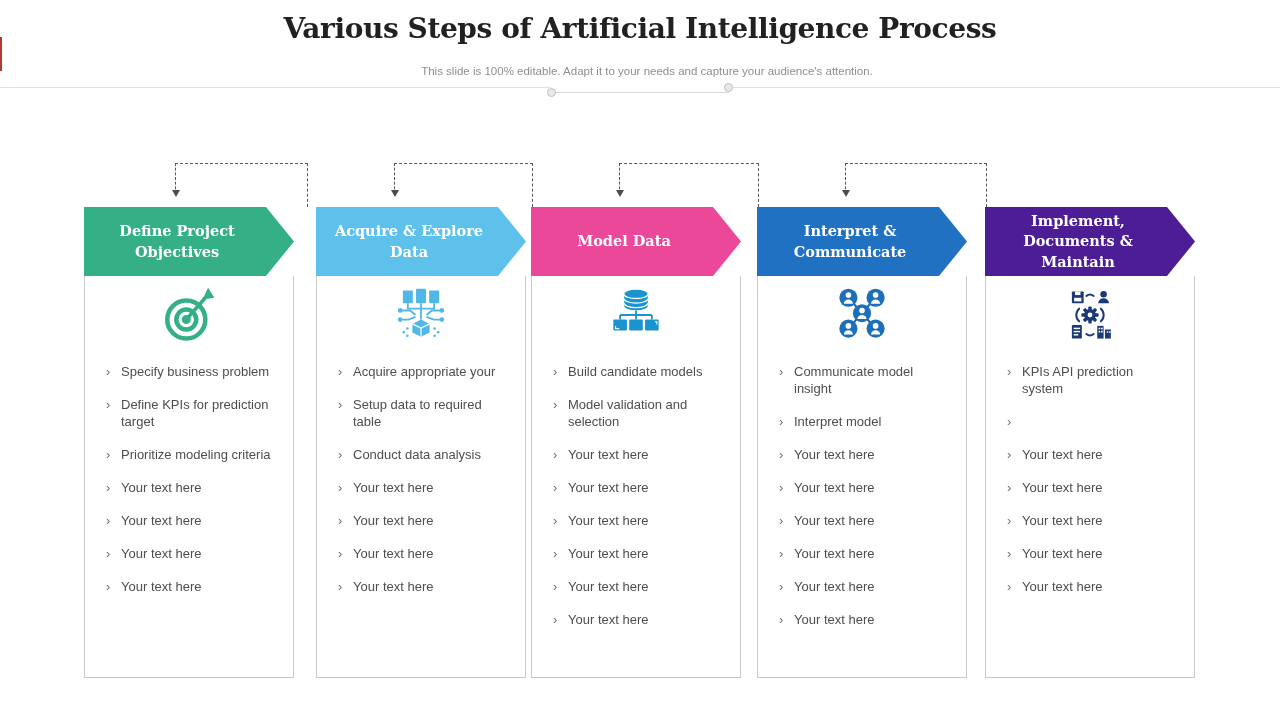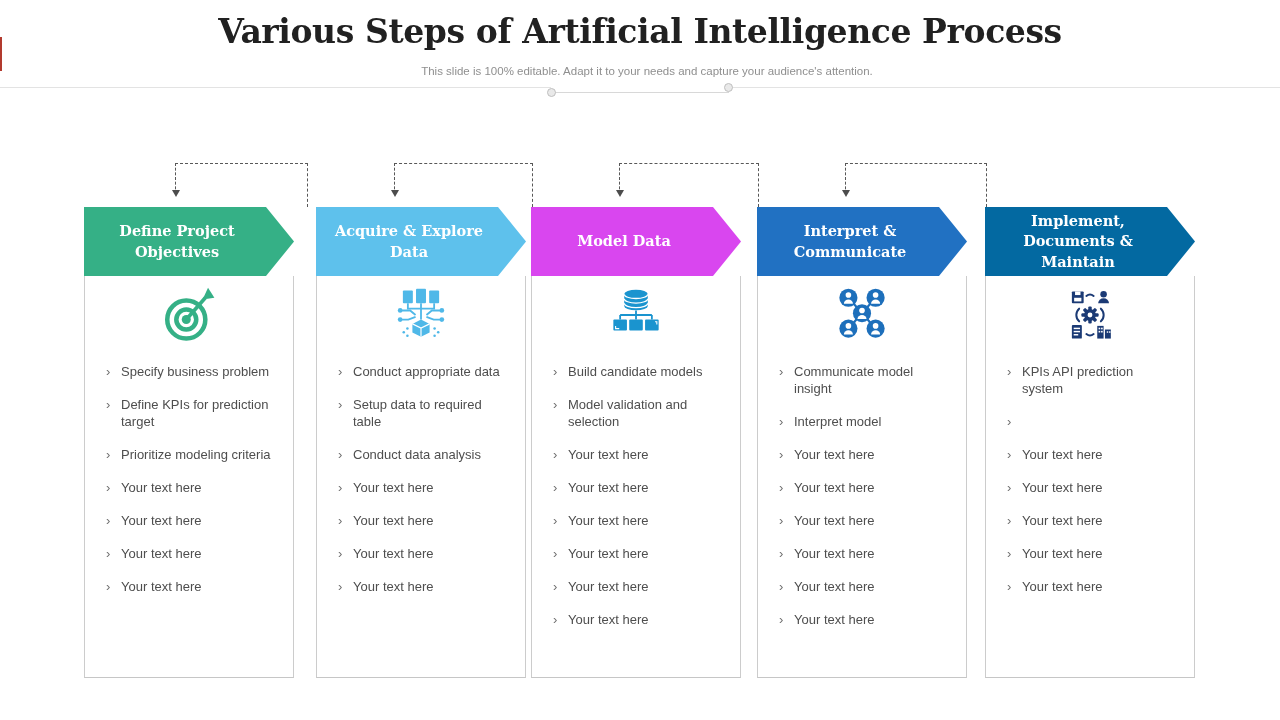--- a/index.html
+++ b/index.html
@@ -2,21 +2,21 @@
 <html><head>
 <meta charset="utf-8">
 <style>
   html,body{margin:0;padding:0;}
   body{width:1280px;height:720px;background:#ffffff;overflow:hidden;position:relative;
        font-family:"Liberation Sans", sans-serif;}
   .page{position:absolute;inset:0;}
 
   
   .title{position:absolute;top:12px;left:0;width:1280px;text-align:center;margin:0;
-         font-family:"DejaVu Serif", serif;font-weight:700;font-size:33px;color:#212121;
+         font-family:"DejaVu Serif", serif;font-weight:700;font-size:28px;color:#212121;
          letter-spacing:-0.4px;}
   .subtitle{position:absolute;top:65px;left:0;width:1280px;text-align:center;margin:0;
             font-size:11.5px;color:#8f8f8f;padding-left:7px;}
 
   
   .rule{position:absolute;height:0;border-top:1px solid #e3e3e3;}
   .rule-a{top:87px;left:0;width:551px;}
   .rule-b{top:92px;left:551px;width:178px;border-top-color:#d8d8d8;}
   .rule-c{top:87px;left:729px;width:551px;}
   .handle{position:absolute;width:9px;height:9px;border-radius:50%;
@@ -174,21 +174,21 @@
       <circle cx="47" cy="47" r="1.4"></circle>
               <circle cx="51" cy="51" r="1.4"></circle>
               <circle cx="47" cy="55" r="1.4"></circle>
     </g>
     <path d="M22.5 41.8 L32 46.5 L41.5 41.8 M32 46.5 V56" fill="none" stroke="#ffffff" stroke-width="1.3"></path>
   </svg>
 </div>
     <ul class="bullets">
           <li>
             <span class="marker">›</span>
-            <span class="b-text">Conduct appropriate data</span>
+            <span class="b-text">Acquire appropriate your</span>
           </li>
           <li>
             <span class="marker">›</span>
             <span class="b-text">Setup data to required table</span>
           </li>
           <li>
             <span class="marker">›</span>
             <span class="b-text">Conduct data analysis</span>
           </li>
           <li>
@@ -204,21 +204,21 @@
             <span class="b-text">Your text here</span>
           </li>
           <li>
             <span class="marker">›</span>
             <span class="b-text">Your text here</span>
           </li>
         </ul>
   </section>
 
   <section class="column">
-    <div class="arrow" style="background: #d946ef;">
+    <div class="arrow" style="background: #ec4899;">
       <span class="arrow-label">Model Data</span>
     </div>
     <div class="panel-border"></div>
     <div class="icon-slot">
   <svg width="58" height="58" viewBox="0 0 64 64">
     <g fill="#1a94cf">
       <path d="M19 9 a13 4.8 0 0 1 26 0 v13 a13 4.8 0 0 1 -26 0 Z"></path>
     </g>
     <g fill="none" stroke="#ffffff" stroke-width="1.4">
       <path d="M19 9 a13 4.8 0 0 0 26 0"></path>
@@ -344,21 +344,21 @@
             <span class="b-text">Your text here</span>
           </li>
           <li>
             <span class="marker">›</span>
             <span class="b-text">Your text here</span>
           </li>
         </ul>
   </section>
 
   <section class="column">
-    <div class="arrow" style="background: #0369a1;">
+    <div class="arrow" style="background: #4c1d95;">
       <span class="arrow-label">Implement, Documents &amp; Maintain</span>
     </div>
     <div class="panel-border"></div>
     <div class="icon-slot">
   <svg width="58" height="58" viewBox="0 0 64 64">
     <g fill="#1b3a75">
       <rect x="12" y="6" width="13" height="13" rx="1"></rect>
       <circle cx="47" cy="9" r="3.6"></circle>
       <path d="M41 19 a6 5.6 0 0 1 12 0 z"></path>
       <rect x="12" y="43" width="11" height="15" rx="1"></rect>

